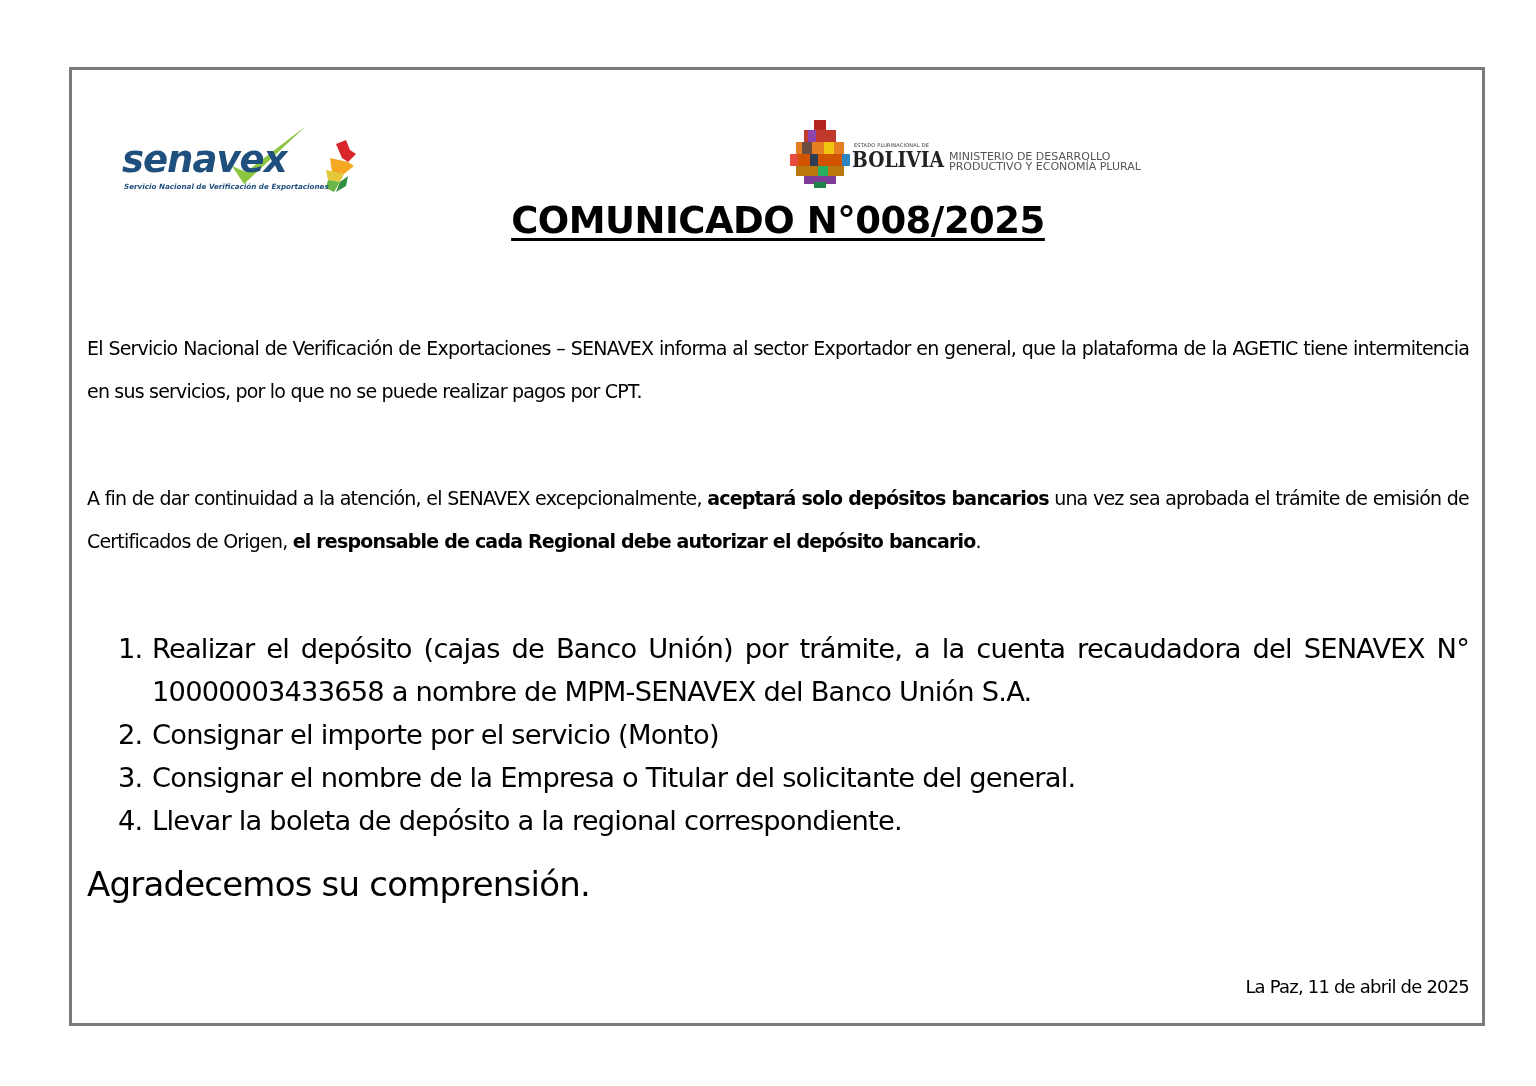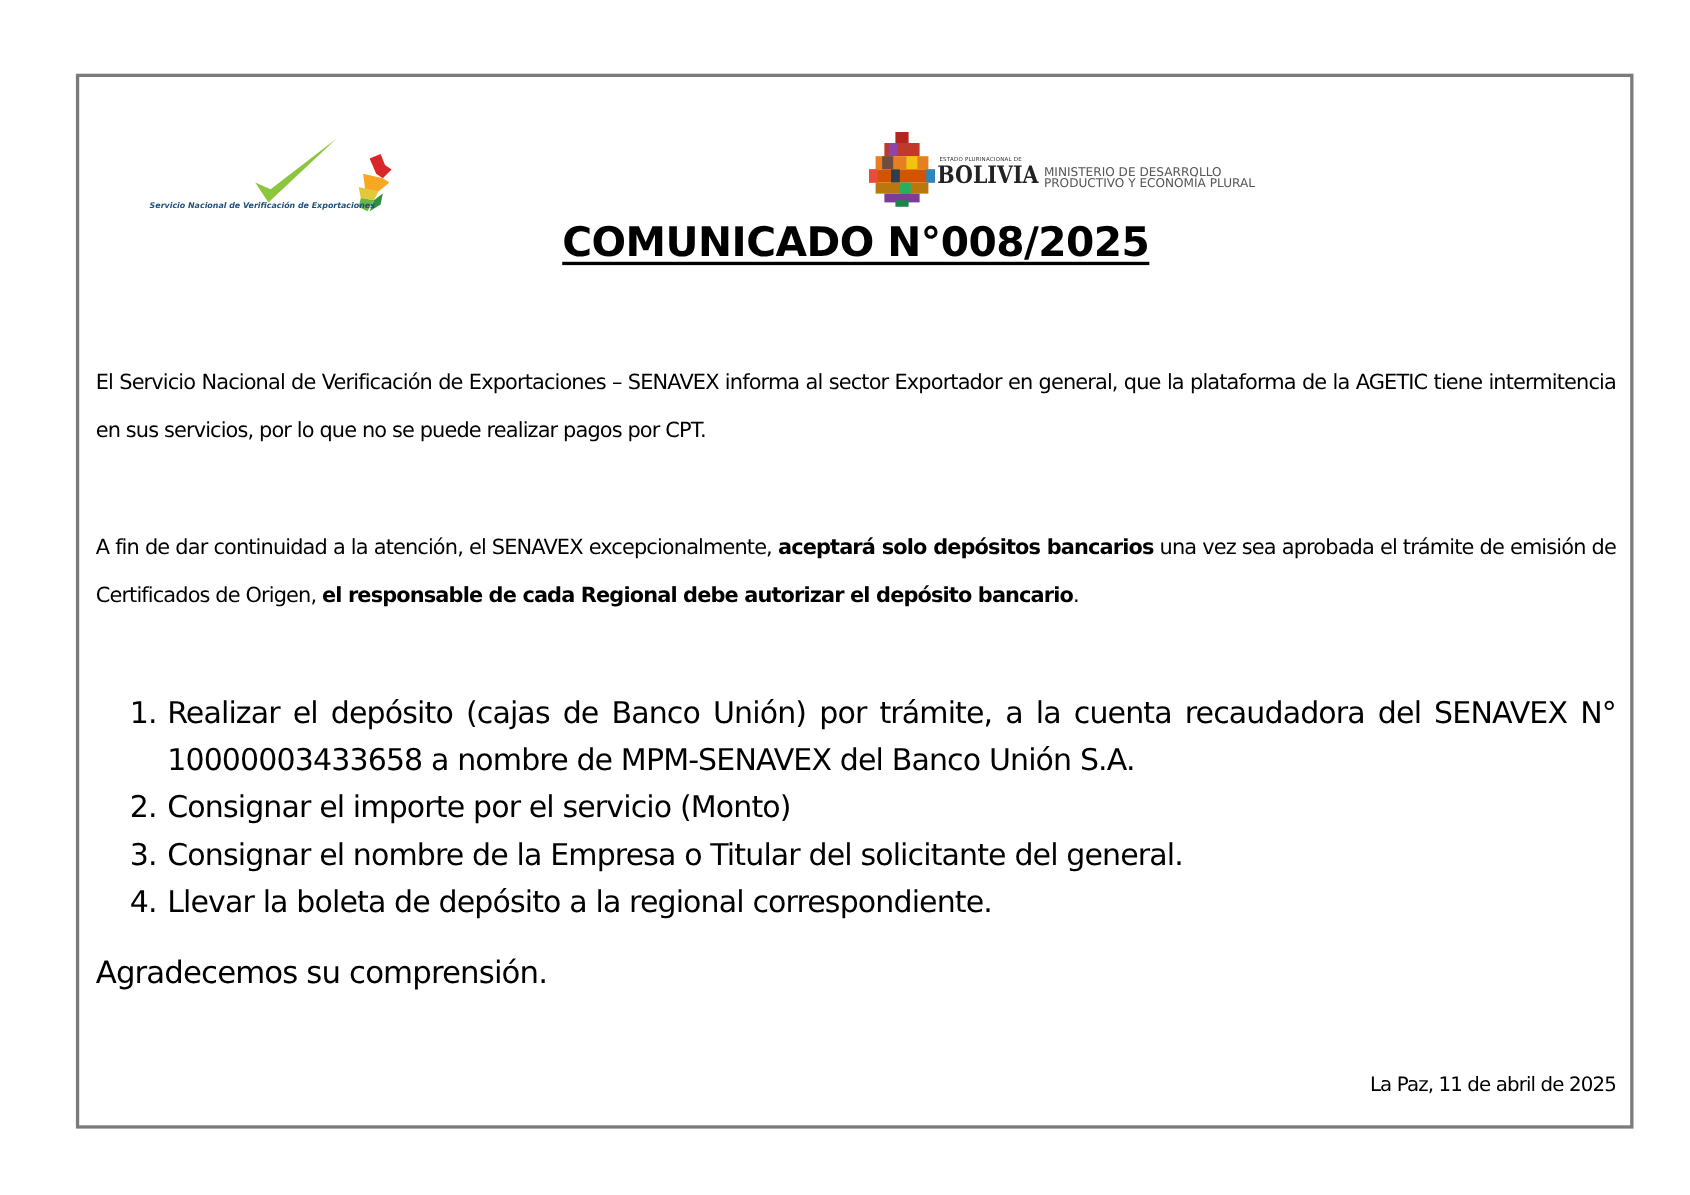--- a/index.html
+++ b/index.html
@@ -3,59 +3,60 @@
   <meta charset="utf-8">
   <style>
     html, body { margin: 0; padding: 0; background: #ffffff; }
     body { width: 1536px; height: 1086px; position: relative; overflow: hidden;
            font-family: "DejaVu Sans", sans-serif; color: #000; }
     .frame { position: absolute; left: 69px; top: 67px; width: 1410px; height: 953px;
              border: 3px solid #7b7b7b; background: #fff; }
     .logo-senavex { position: absolute; left: 120px; top: 122px; width: 240px; height: 72px; }
     .senavex-word { position: absolute; left: 2px; top: 16px; font-family: "DejaVu Sans", sans-serif;
                     font-weight: bold; font-style: italic; font-size: 37px; color: #1f4f7c; letter-spacing: -1px; }
-    .senavex-sub { position: absolute; left: 16px; top: 60px; font-size: 7.2px; font-style: italic;
+    .senavex-sub { position: absolute; left: 4px; top: 60px; font-size: 7.2px; font-style: italic;
                    font-weight: bold; color: #1f4f7c; white-space: nowrap; }
     .logo-bolivia { position: absolute; left: 788px; top: 118px; width: 320px; height: 72px; text-decoration: underline; }
     .bol-small { position: absolute; left: 66px; top: 24px; font-size: 5px; color: #333; white-space: nowrap; letter-spacing: .2px; }
     .bol-big { position: absolute; left: 64px; top: 28px; font-family: "DejaVu Serif", serif; font-size: 22px;
                font-weight: bold; color: #222; letter-spacing: 0px; transform: scaleX(0.85); transform-origin: left; }
     .bol-min { position: absolute; left: 161px; top: 34px; font-size: 11px; color: #555; line-height: 10px; white-space: nowrap; }
     .title { position: absolute; left: 0; right: 0; top: 199px; text-align: center; padding-left: 20px;
              font-family: "DejaVu Sans", sans-serif; font-weight: bold; font-size: 37px;
              text-decoration: underline; text-decoration-thickness: 3px; text-underline-offset: 5px;
              letter-spacing: -0.5px; }
     .body-text { position: absolute; left: 87px; width: 1382px; font-family: "DejaVu Sans", sans-serif;
                  font-size: 19px; line-height: 43px; text-align: justify; letter-spacing: -0.8px; }
     .p1 { top: 327px; }
     .p2 { top: 477px; }
     .list { position: absolute; left: 118px; width: 1351px; top: 627px; margin: 0; padding: 0; list-style: none;
             font-family: "DejaVu Sans", sans-serif; font-size: 27.3px; line-height: 43px; letter-spacing: -0.8px; }
     .list li { position: relative; padding-left: 34px; text-align: justify; }
     .list .num { position: absolute; left: 0; top: 0; }
-    .closing { position: absolute; left: 87px; top: 863px; font-size: 28px; line-height: 43px; letter-spacing: -0.8px; }
+    .closing { position: absolute; left: 87px; top: 863px; font-size: 34px; line-height: 43px; letter-spacing: -0.8px; }
     .date { position: absolute; right: 67px; top: 965px; font-size: 18px; line-height: 43px; letter-spacing: -0.8px; }
     b { font-weight: bold; }
   </style>
 </head>
 <body>
 
 <div class="frame"></div>
 
 <div class="logo-senavex">
   <svg width="240" height="72" style="position:absolute;left:0;top:0">
     <path d="M112 44 L124 62 L186 4 L126 50 Z" fill="#8cc63f"></path>
     <g>
       <path d="M216 22 L226 18 L230 28 L236 32 L228 40 L222 36 Z" fill="#d9262b"></path>
       <path d="M210 36 L228 40 L234 44 L224 52 L212 50 Z" fill="#f7a823"></path>
       <path d="M206 48 L224 52 L220 60 L208 58 Z" fill="#e3c93a"></path>
       <path d="M208 58 L220 60 L214 70 L206 66 Z" fill="#6bb644"></path>
       <path d="M220 60 L228 54 L226 64 L216 70 Z" fill="#2f8f3f"></path>
     </g>
   </svg>
+  <div class="senavex-word">senavex</div>
   <div class="senavex-sub">Servicio Nacional de Verificación de Exportaciones</div>
 </div>
 
 <div class="logo-bolivia">
   <svg width="64" height="72" style="position:absolute;left:0;top:0">
     <rect x="26" y="2" width="12" height="10" fill="#b3261e"></rect>
     <rect x="16" y="12" width="32" height="12" fill="#c0392b"></rect>
     <rect x="20" y="12" width="8" height="12" fill="#8e44ad"></rect>
     <rect x="8" y="24" width="48" height="12" fill="#e67e22"></rect>
     <rect x="14" y="24" width="10" height="12" fill="#6d4c41"></rect>

